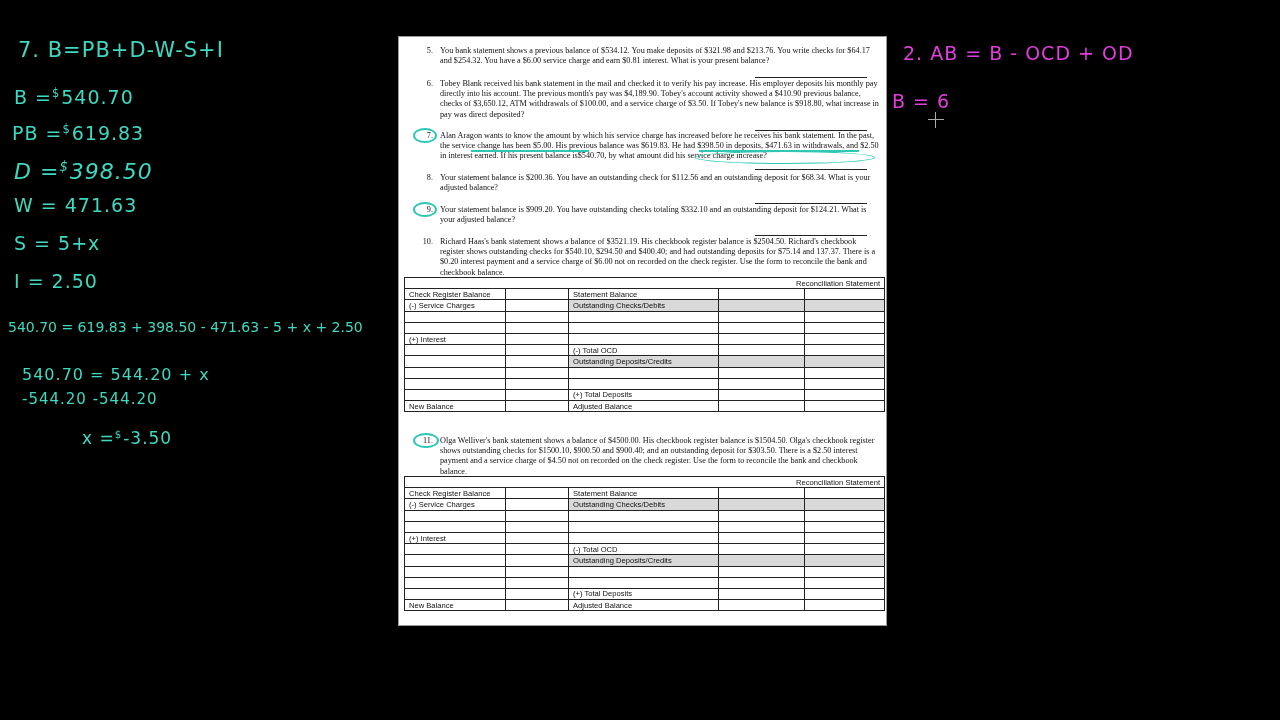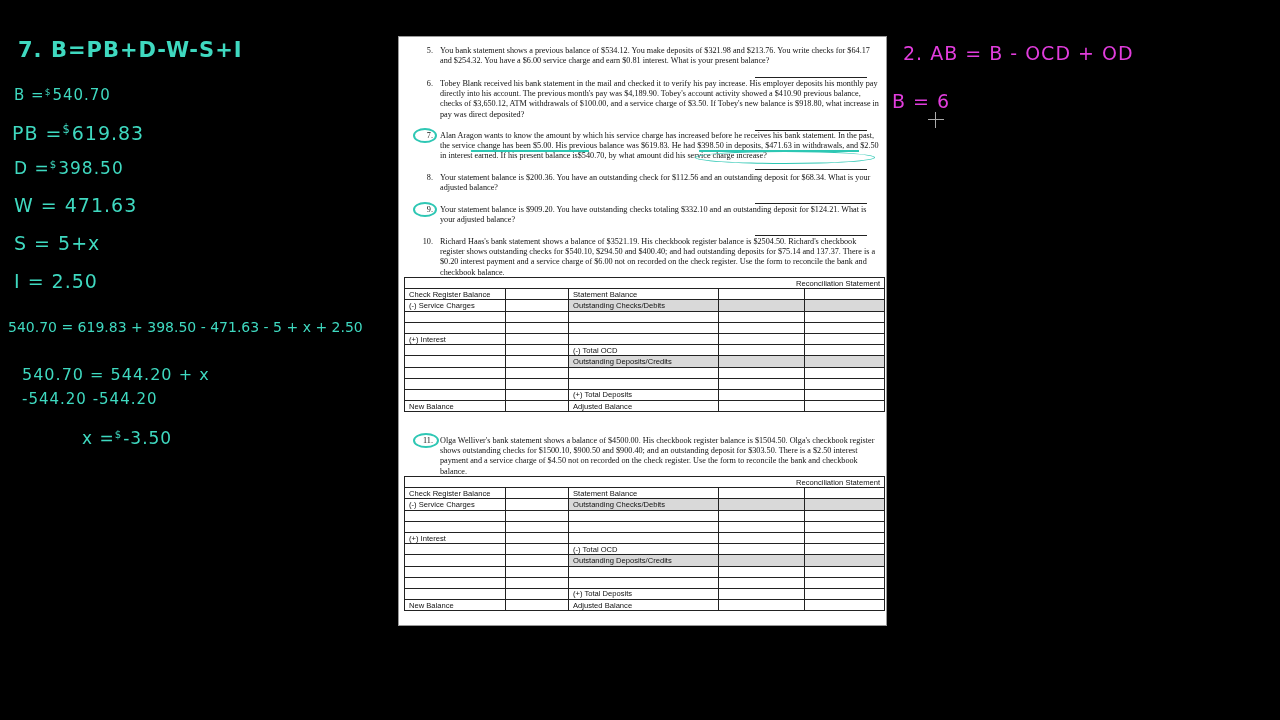--- a/index.html
+++ b/index.html
@@ -46,29 +46,29 @@
   }
   .rtable td {
     border:1px solid #222; height:10.2px; padding:0 4px; white-space:nowrap; overflow:hidden;
   }
   .rtable .hdr td { text-align:right; }
   .rtable .shade { background:#d9d9d9; }
 </style>
 </head>
 <body>
 
-<div class="hw teal" style="left:18px;top:40px;font-size:21px;font-weight:bold;">7.  B=PB+D-W-S+I</div>
-
-<div class="hw teal" style="left:14px;top:88px;font-size:15px;">
+<div class="hw teal" style="left:18px;top:40px;font-size:21px;">7.  B=PB+D-W-S+I</div>
+
+<div class="hw teal" style="left:14px;top:88px;font-size:19px;">
   <span>B =</span><span class="sup">$</span><span>540.70</span>
 </div>
 <div class="hw teal" style="left:12px;top:124px;font-size:19px;">
   <span>PB =</span><span class="sup">$</span><span>619.83</span>
 </div>
-<div class="hw teal" style="left:14px;top:160px;font-size:17px;">
+<div class="hw teal" style="left:14px;top:160px;font-size:22px;font-style:italic;">
   <span>D =</span><span class="sup">$</span><span>398.50</span>
 </div>
 <div class="hw teal" style="left:14px;top:196px;font-size:19px;">W = 471.63</div>
 <div class="hw teal" style="left:14px;top:234px;font-size:19px;">S =  5+x</div>
 <div class="hw teal" style="left:14px;top:272px;font-size:19px;">I = 2.50</div>
 
 <div class="hw teal" style="left:8px;top:320px;font-size:14px;letter-spacing:0;">540.70 = 619.83 + 398.50 - 471.63 - 5 + x + 2.50</div>
 <div class="hw teal" style="left:22px;top:367px;font-size:16px;">540.70 =  544.20 + x</div>
 <div class="hw teal" style="left:22px;top:392px;font-size:15px;">-544.20  -544.20</div>
 <div class="hw teal" style="left:82px;top:430px;font-size:17px;">

